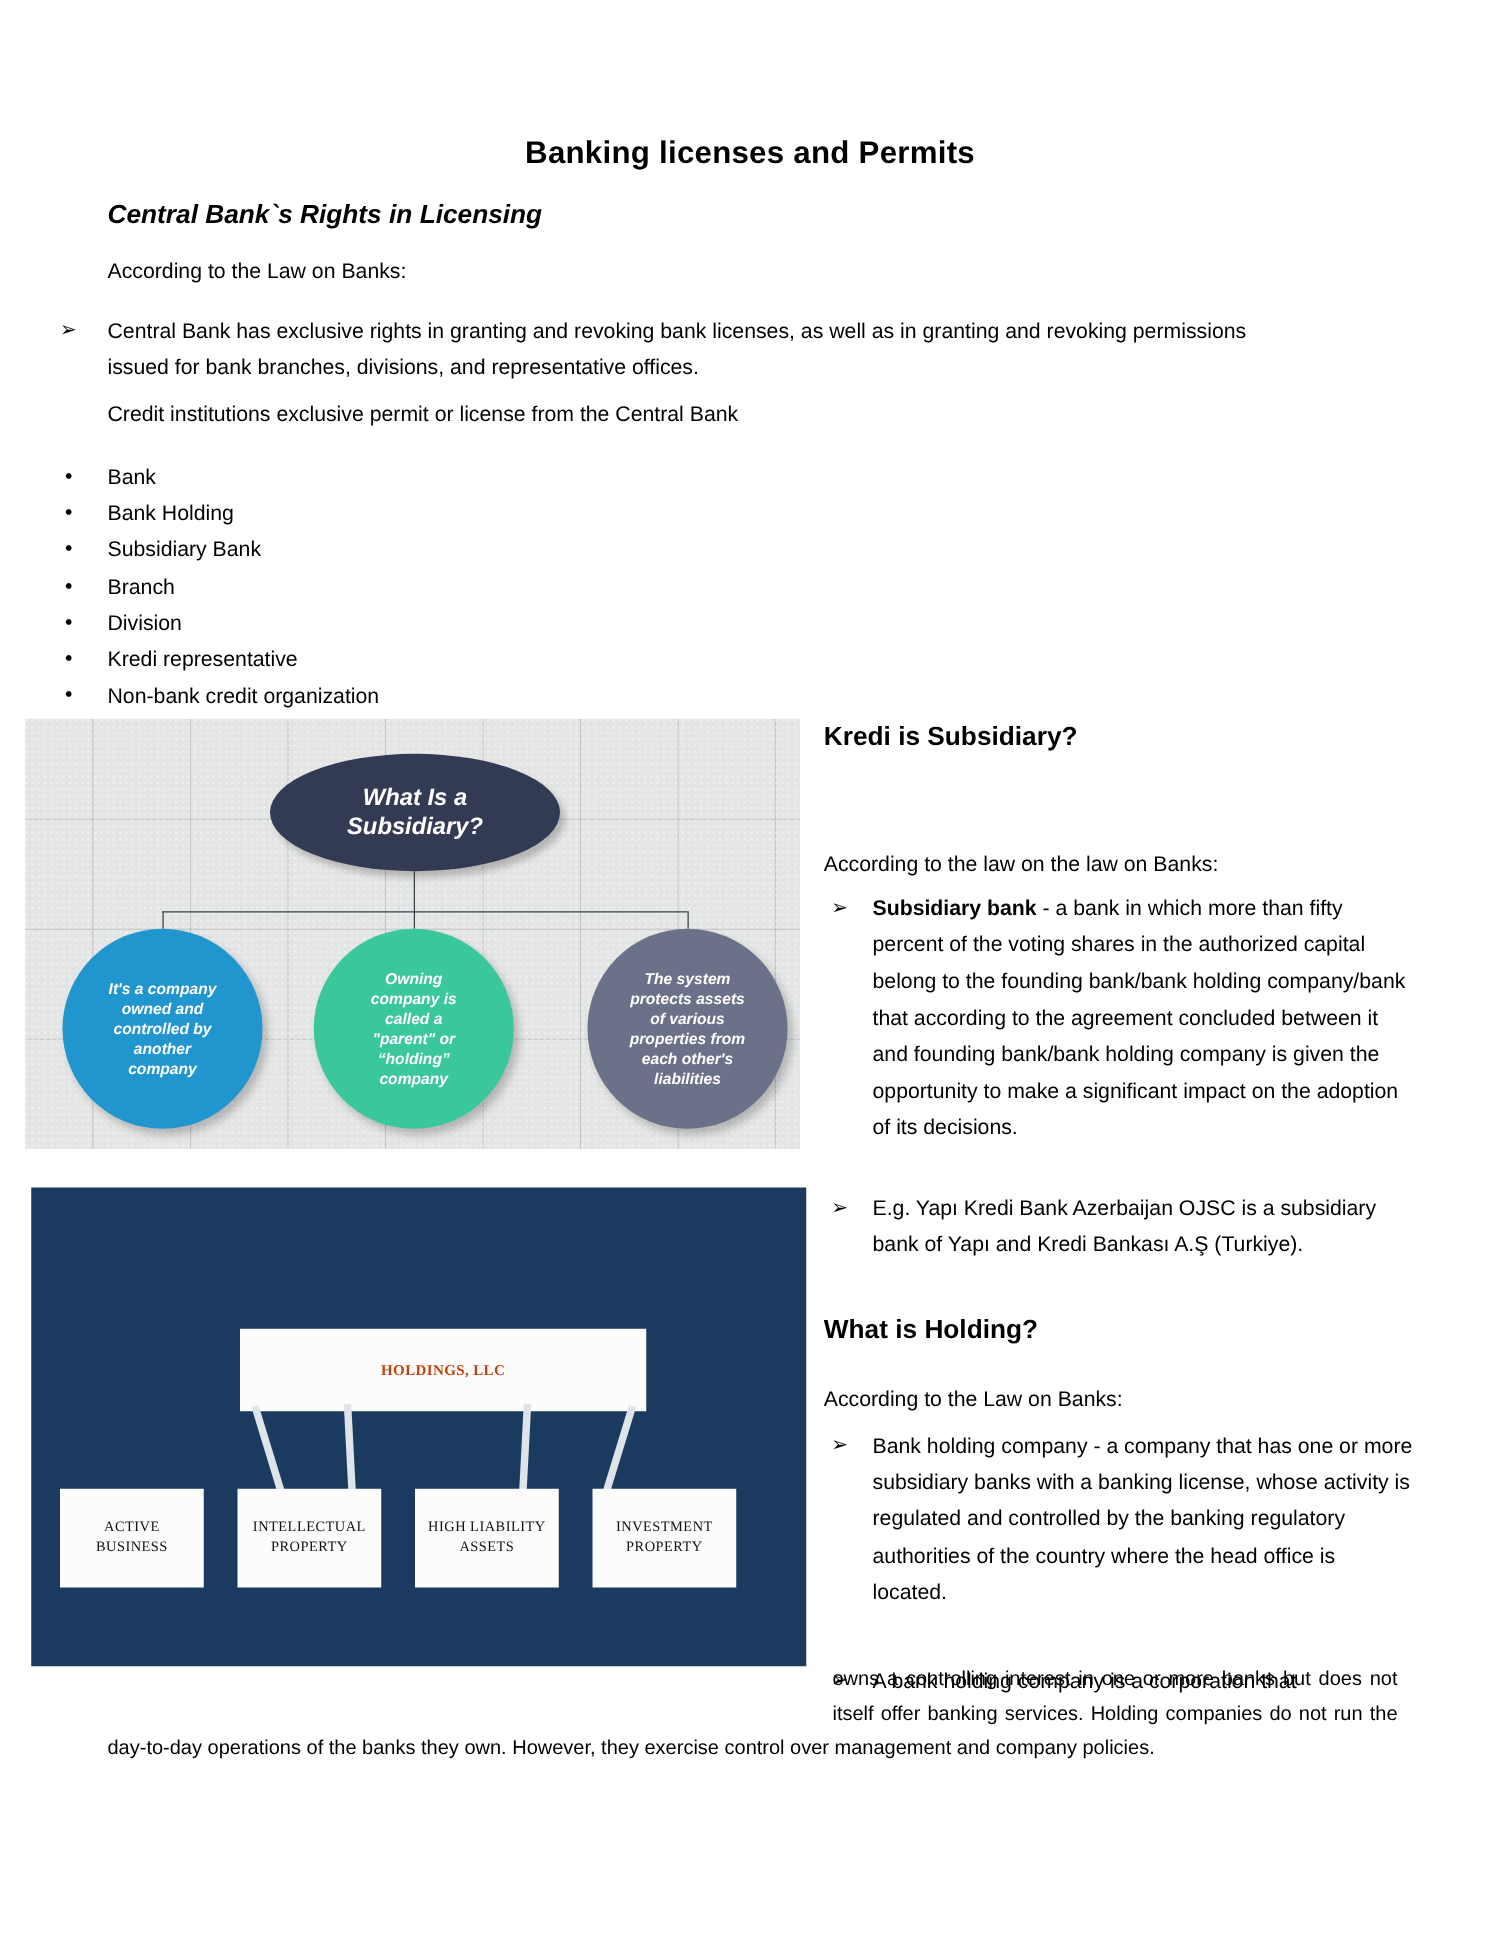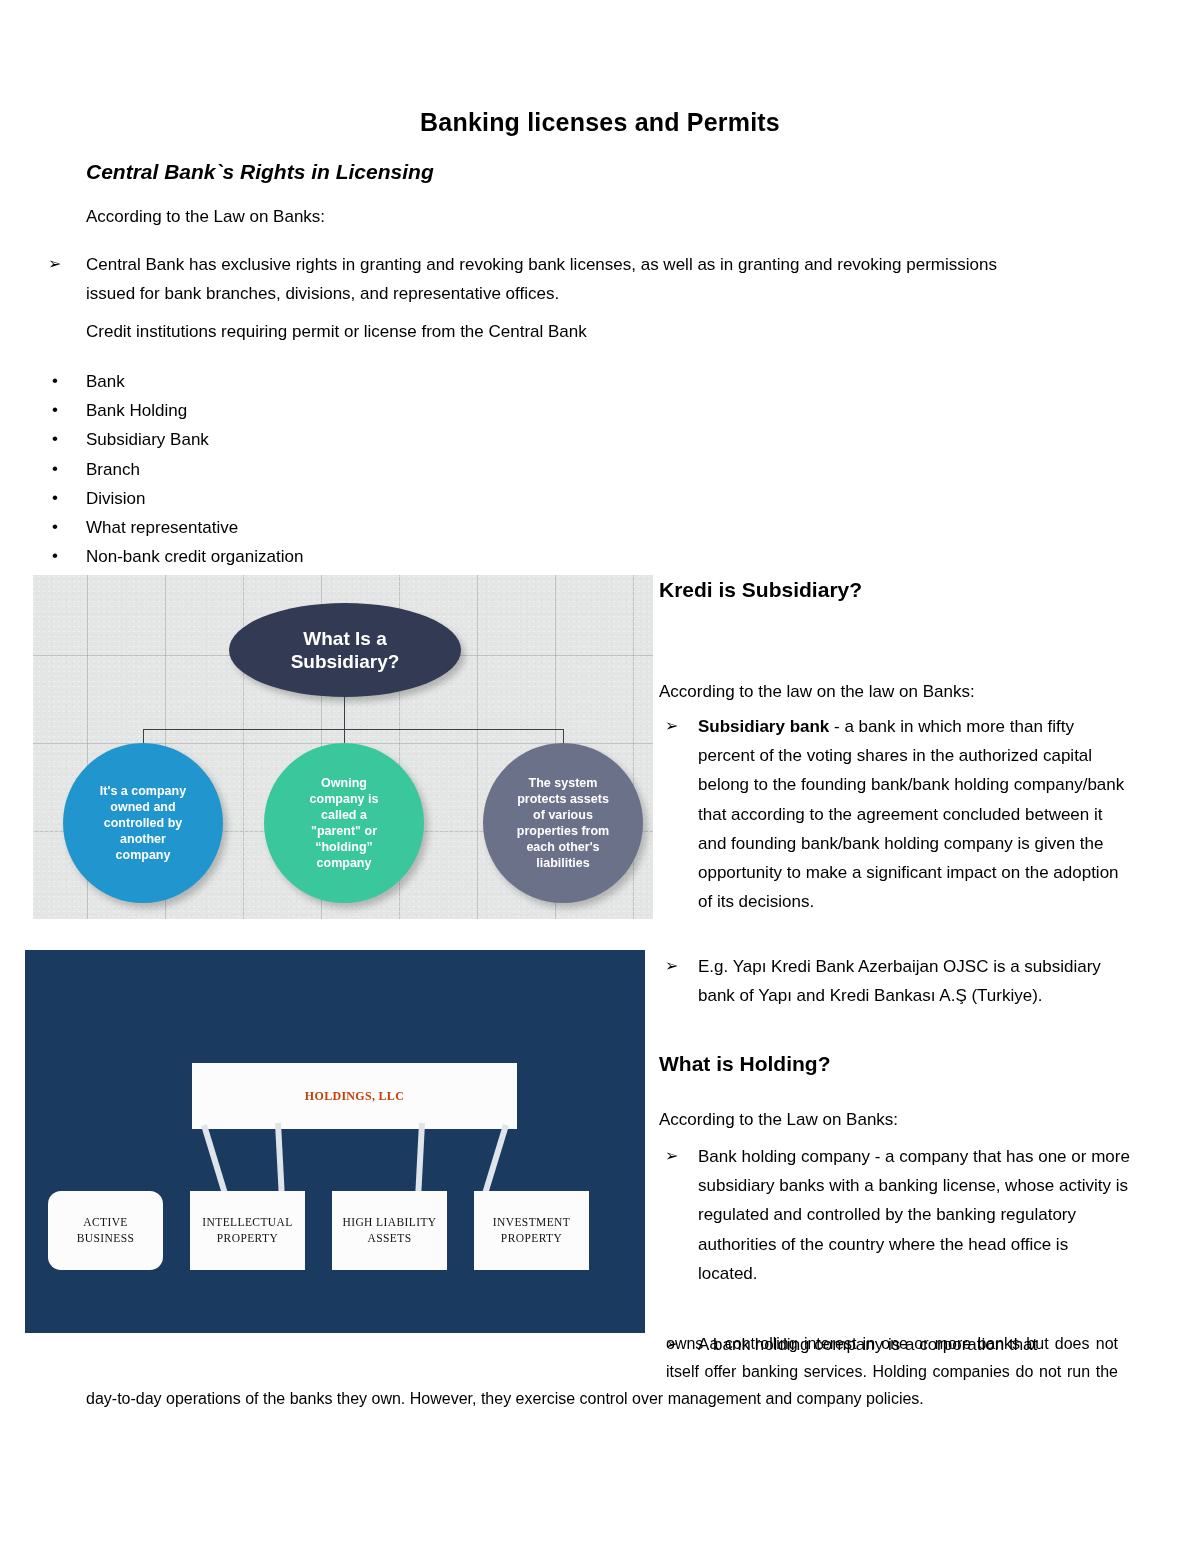--- a/index.html
+++ b/index.html
@@ -92,24 +92,25 @@
   .dot-list li::before {
     content: "\2022";
     position: absolute;
     left: 4px; top: -1px;
     font-size: 17px;
   }
 
   
   .fig-subsidiary {
     position: absolute;
-    left: 33px; top: 575px;
+    left: 20px; top: 575px;
     width: 620px; height: 344px;
     background: #e4e6e6;
     overflow: hidden;
+    font-style: italic;
   }
   .grid-lines {
     position: absolute; inset: 0;
     background-image:
       linear-gradient(to right, rgba(150,152,154,0.45) 1px, transparent 1px),
       linear-gradient(to bottom, rgba(150,152,154,0.45) 1px, transparent 1px);
     background-size: 78px 88px;
     background-position: -24px -8px;
   }
   .noise {
@@ -232,21 +233,21 @@
     text-align: center;
     color: #111111;
     font-family: "Liberation Serif", serif;
     font-size: 11.5px;
     font-weight: normal;
     line-height: 1.35;
     letter-spacing: .4px;
     white-space: pre-line;
     padding: 0 4px;
   }
-  .hb1 { left: 23px; border-radius: 13px; }
+  .hb1 { left: 23px; }
   .hb2 { left: 165px; }
   .hb3 { left: 307px; }
   .hb4 { left: 449px; }
 
   
   .rc-heading {
     position: absolute;
     left: 659px;
     font-size: 21px;
     font-weight: bold;
@@ -309,29 +310,29 @@
 
   <div class="doc-title">Banking licenses and Permits</div>
   <div class="subtitle">Central Bank`s Rights in Licensing</div>
   <div class="lead-1">According to the Law on Banks:</div>
 
   <div class="arrow-item" id="arrow-top">
     <span class="arrow-glyph">➢</span>
     <span class="arrow-text">Central Bank has exclusive rights in granting and revoking bank licenses, as well as in granting and revoking permissions issued for bank branches, divisions, and representative offices.</span>
   </div>
 
-  <div class="lead-2">Credit institutions requiring permit or license from the Central Bank</div>
+  <div class="lead-2">Credit institutions exclusive permit or license from the Central Bank</div>
 
   <ul class="dot-list">
     <li>Bank</li>
     <li>Bank Holding</li>
     <li>Subsidiary Bank</li>
     <li>Branch</li>
     <li>Division</li>
-    <li>What representative</li>
+    <li>Kredi representative</li>
     <li>Non-bank credit organization</li>
   </ul>
 
   <div class="fig-subsidiary">
     <div class="grid-lines"></div>
     <div class="noise"></div>
 
     <div class="sub-root">What Is a
 Subsidiary?</div>
 

